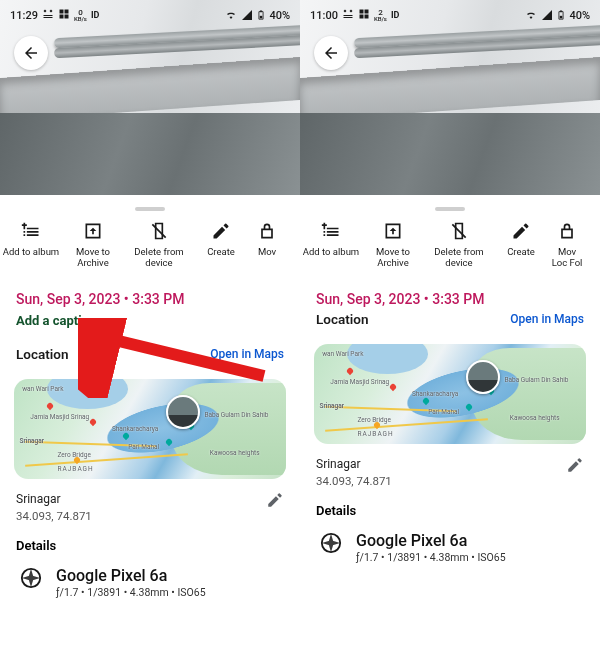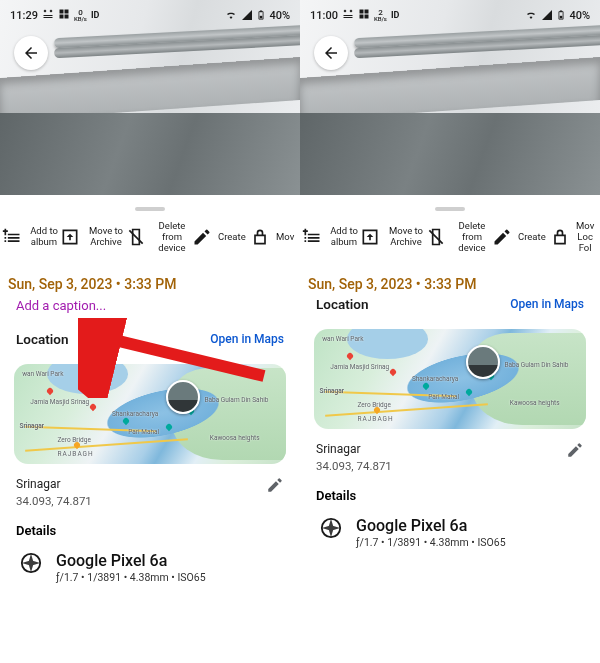--- a/index.html
+++ b/index.html
@@ -16,26 +16,26 @@
   .photo-bg { position:absolute; inset:0; }
   .wall-top { position:absolute; left:0; right:0; top:0; height:58%; background:linear-gradient(105deg, #f4f5f6 0%, #e6e8ea 45%, #d9dcde 60%, #ebedef 100%); }
   .wall-low { position:absolute; left:0; right:0; top:58%; bottom:0; background:linear-gradient(110deg, #5f6668 0%, #7a8183 40%, #6a7173 60%, #8a9193 100%); }
   .ledge   { position:absolute; left:0; right:0; top:40%; height:22%; background:linear-gradient(#c3c6c8,#aeb2b4); transform:skewY(-4deg); transform-origin:left; box-shadow:0 6px 8px rgba(0,0,0,.25) inset; }
   .rail    { position:absolute; left:18%; right:-10%; top:16%; height:10px; background:linear-gradient(#9aa0a2,#c1c5c7,#8b9193); border-radius:5px; transform:rotate(-3deg); box-shadow:0 2px 3px rgba(0,0,0,.3); }
   .rail2   { position:absolute; left:18%; right:-10%; top:21%; height:10px; background:linear-gradient(#888e90,#b5b9bb,#7e8486); border-radius:5px; transform:rotate(-3deg); }
   .back-btn{ position:absolute; top:36px; left:14px; width:34px; height:34px; border-radius:50%; background:#fff; display:flex; align-items:center; justify-content:center; box-shadow:0 1px 3px rgba(0,0,0,.25); z-index:5; }
   .sheet   { flex:1; background:#fff; border-radius:20px 20px 0 0; margin-top:-14px; padding:10px 0 0; position:relative; z-index:4; }
   .grab    { width:30px; height:4px; border-radius:2px; background:#cfcfcf; margin:0 auto 10px; }
   .actions { display:flex; padding:0 2px 16px; }
-  .action  { flex:0 0 58px; display:flex; align-items:center; font-size:9.5px; line-height:1.15; text-align:center; color:#1a1a1a; gap:6px; }
+  .action  { flex:0 0 58px; display:flex; flex-direction:column; align-items:center; font-size:9.5px; line-height:1.15; text-align:center; color:#1a1a1a; gap:6px; }
   .action.wide { flex-basis:66px; }
   .action .aicon{ width:20px; height:20px; display:flex; align-items:center; justify-content:center; }
-  .datetime{ padding:6px 8px 4px; font-size:14px; font-weight:500; color:#a16207; }
+  .datetime{ padding:6px 16px 4px; font-size:14px; font-weight:500; color:#be185d; }
   .caption { padding:2px 16px 18px; font-size:13px; }
-  .caption.placeholder{ color:#a21caf; }
+  .caption.placeholder{ color:#14532d;font-weight:bold; }
   .caption.filled{ color:#333; }
   .sec-row { display:flex; justify-content:space-between; align-items:center; padding:0 16px 6px; }
   .sec-title{ font-size:13.5px; font-weight:600; color:#1a1a1a; }
   .open-maps{ font-size:12px; font-weight:500; color:#0b57d0; }
   .map     { margin:11px 14px 8px; height:100px; border-radius:14px; position:relative; overflow:hidden; }
   .map-base{ position:absolute; inset:0; background:linear-gradient(120deg,#bfe3c5 0%, #d8eedb 25%, #eef3f5 40%, #a9cfe8 55%, #7fb8dc 60%, #e2eff6 72%, #dcefdc 82%, #c6e2c8 100%); }
   .water   { position:absolute; left:34%; top:18%; width:42%; height:62%; background:radial-gradient(closest-side,#8cc1e4,#74b2dc 70%,transparent 72%); border-radius:50%; transform:rotate(-12deg) scaleX(1.4); }
   .water2  { position:absolute; left:12%; top:-10%; width:30%; height:40%; background:#a5cfe8; border-radius:50%; }
   .hill    { position:absolute; right:-4%; top:4%; width:46%; height:92%; background:linear-gradient(#c7e4c7,#b2d8b2); border-radius:30% 0 0 40%; }
   .pin     { position:absolute; width:6px; height:6px; border-radius:50% 50% 50% 0; transform:rotate(-45deg); }

